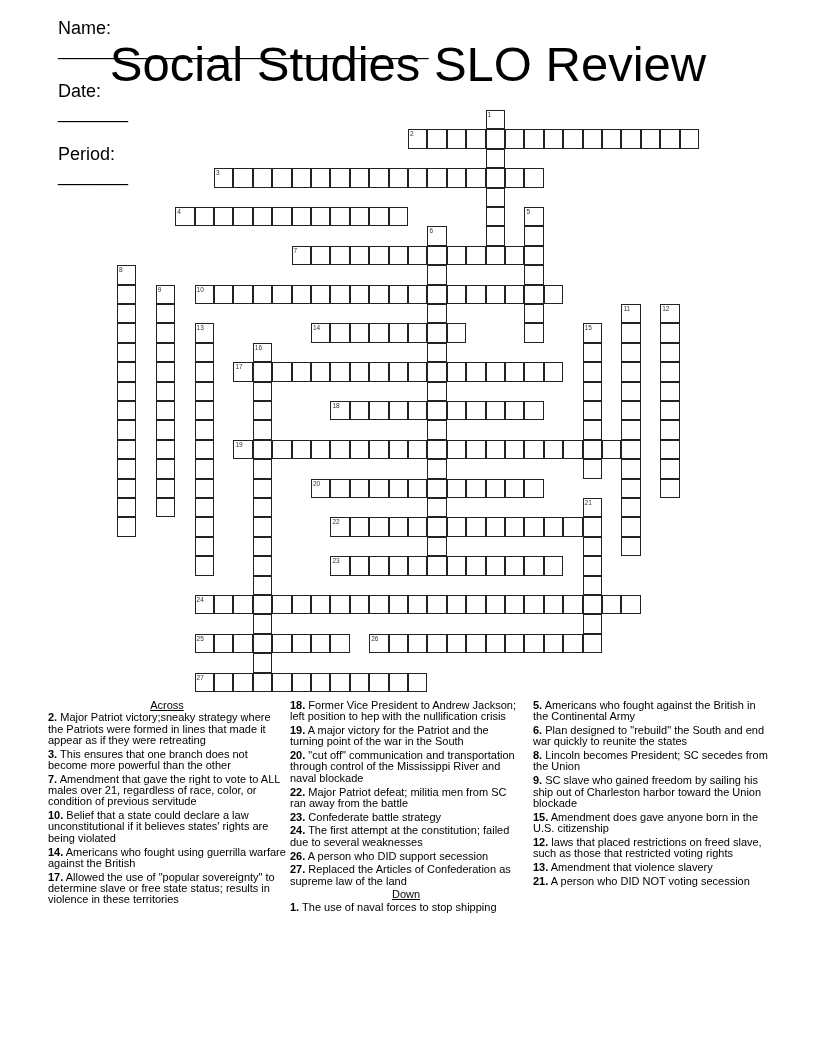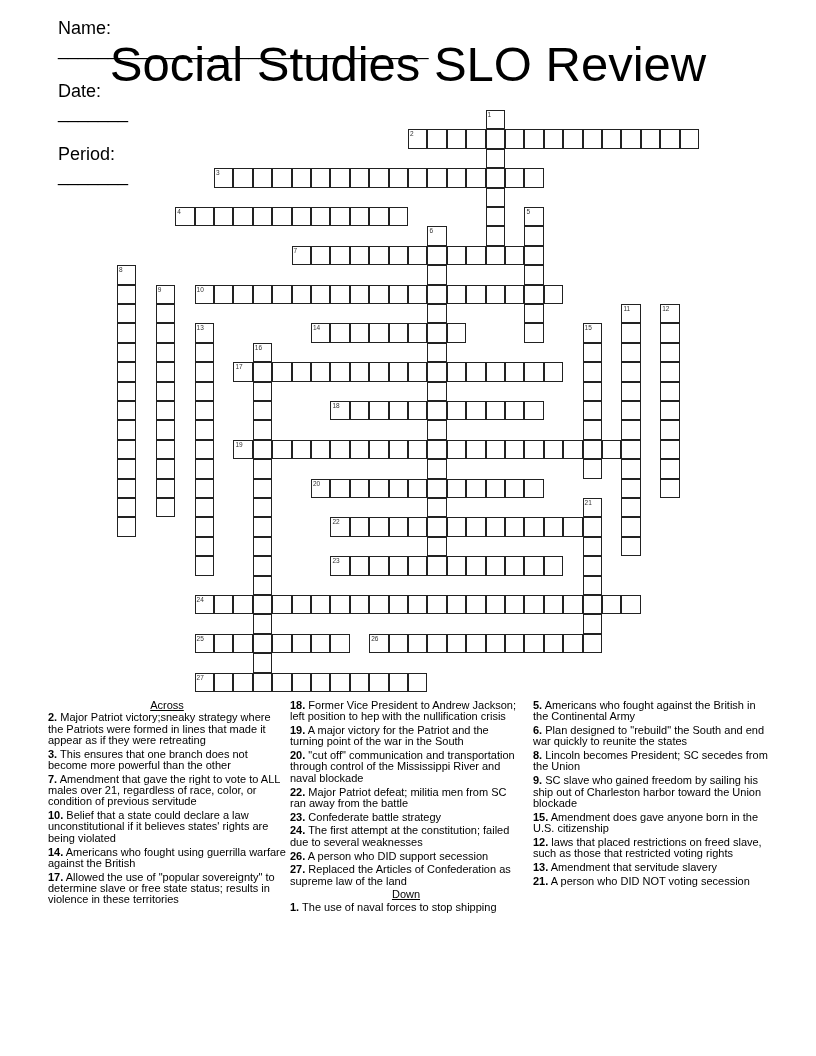--- a/index.html
+++ b/index.html
@@ -445,15 +445,15 @@
   <div class="clue"><b>1.</b><span> The use of naval forces to stop shipping</span></div>
 </div>
 
 <div class="clues" id="col3">
   <div class="clue"><b>5.</b><span> Americans who fought against the British in the Continental Army</span></div>
   <div class="clue"><b>6.</b><span> Plan designed to "rebuild" the South and end war quickly to reunite the states</span></div>
   <div class="clue"><b>8.</b><span> Lincoln becomes President; SC secedes from the Union</span></div>
   <div class="clue"><b>9.</b><span> SC slave who gained freedom by sailing his ship out of Charleston harbor toward the Union blockade</span></div>
   <div class="clue"><b>15.</b><span> Amendment does gave anyone born in the U.S. citizenship</span></div>
   <div class="clue"><b>12.</b><span> laws that placed restrictions on freed slave, such as those that restricted voting rights</span></div>
-  <div class="clue"><b>13.</b><span> Amendment that servitude slavery</span></div>
+  <div class="clue"><b>13.</b><span> Amendment that violence slavery</span></div>
   <div class="clue"><b>21.</b><span> A person who DID NOT voting secession</span></div>
 </div>
 
 </body></html>

